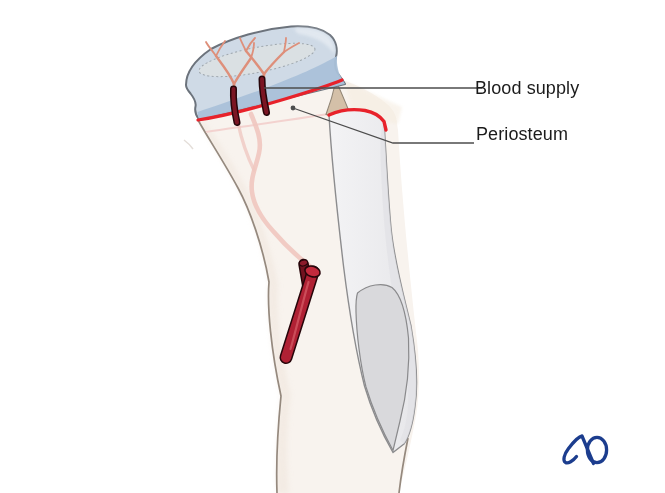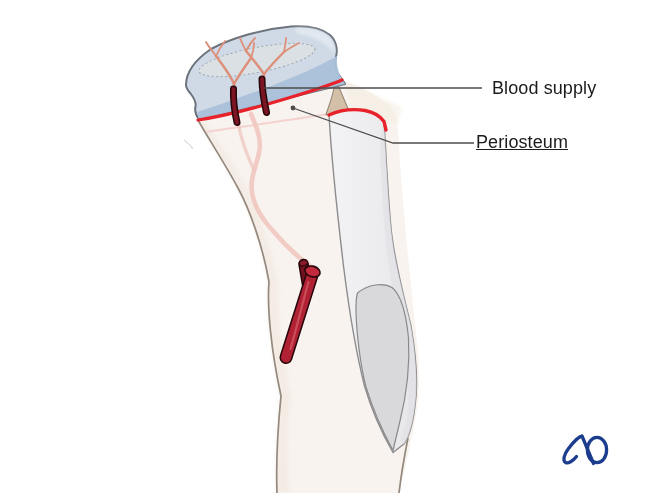--- a/index.html
+++ b/index.html
@@ -5,22 +5,22 @@
   html,body{margin:0;padding:0;background:#ffffff;}
   .stage{
     position:relative;width:665px;height:493px;background:#ffffff;overflow:hidden;
     font-family:"Liberation Sans", sans-serif;
   }
   .art{position:absolute;left:0;top:0;}
   .fig-label{
     position:absolute;font-size:18px;line-height:21px;color:#1b1b1b;
     letter-spacing:0.1px;white-space:nowrap;
   }
-  .label-blood{left:492px;top:78px;}
-  .label-periosteum{left:476px;top:132px;text-decoration:underline;}
+  .label-blood{left:475px;top:78px;}
+  .label-periosteum{left:476px;top:124px;}
   .logo-wrap{position:absolute;left:0;top:0;width:665px;height:493px;pointer-events:none;}
   .sr-only{position:absolute;width:1px;height:1px;overflow:hidden;clip:rect(0 0 0 0);white-space:nowrap;}
 </style>
 </head>
 <body>
 
 <div class="stage">
 
   <svg class="art" width="665" height="493" viewBox="0 0 665 493">
     <defs>

